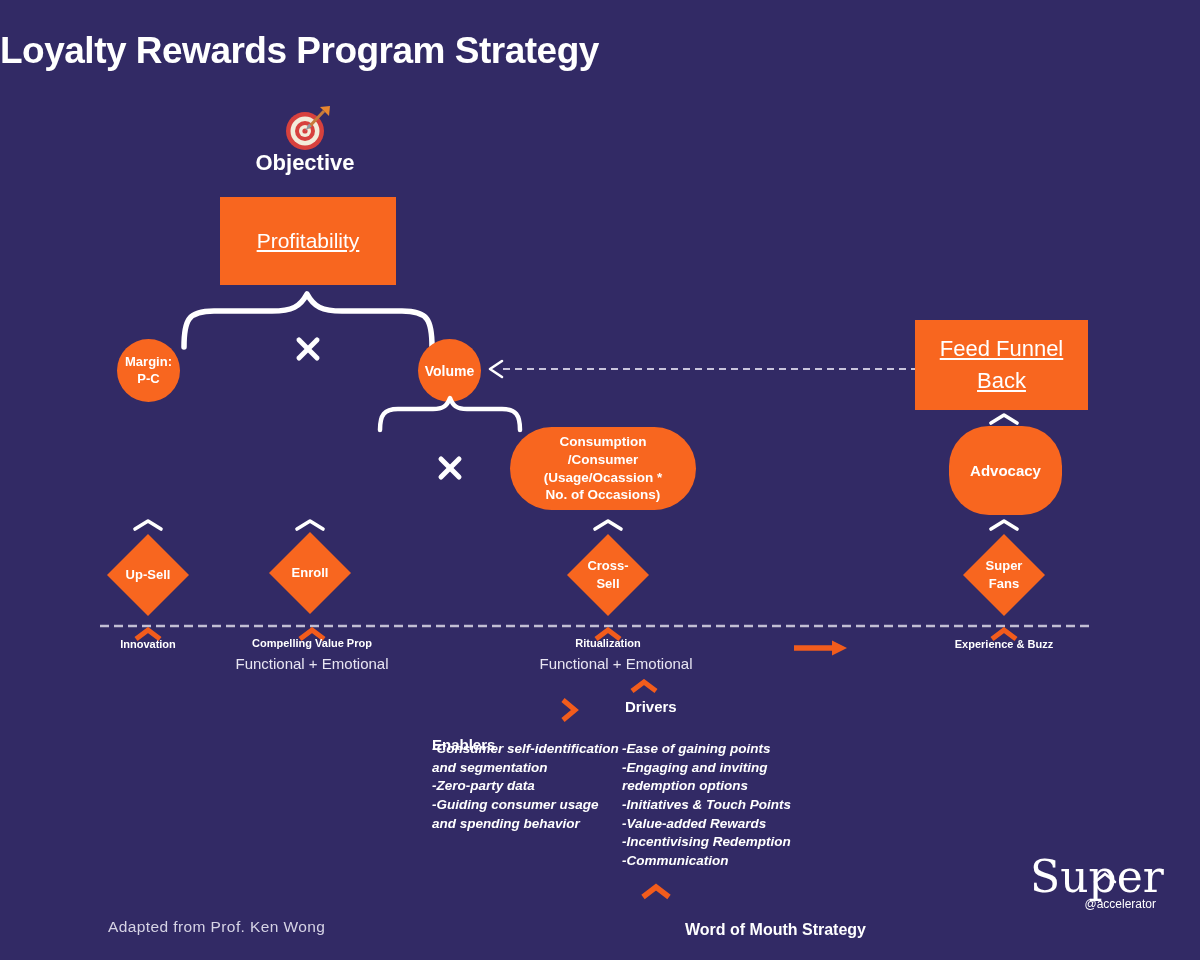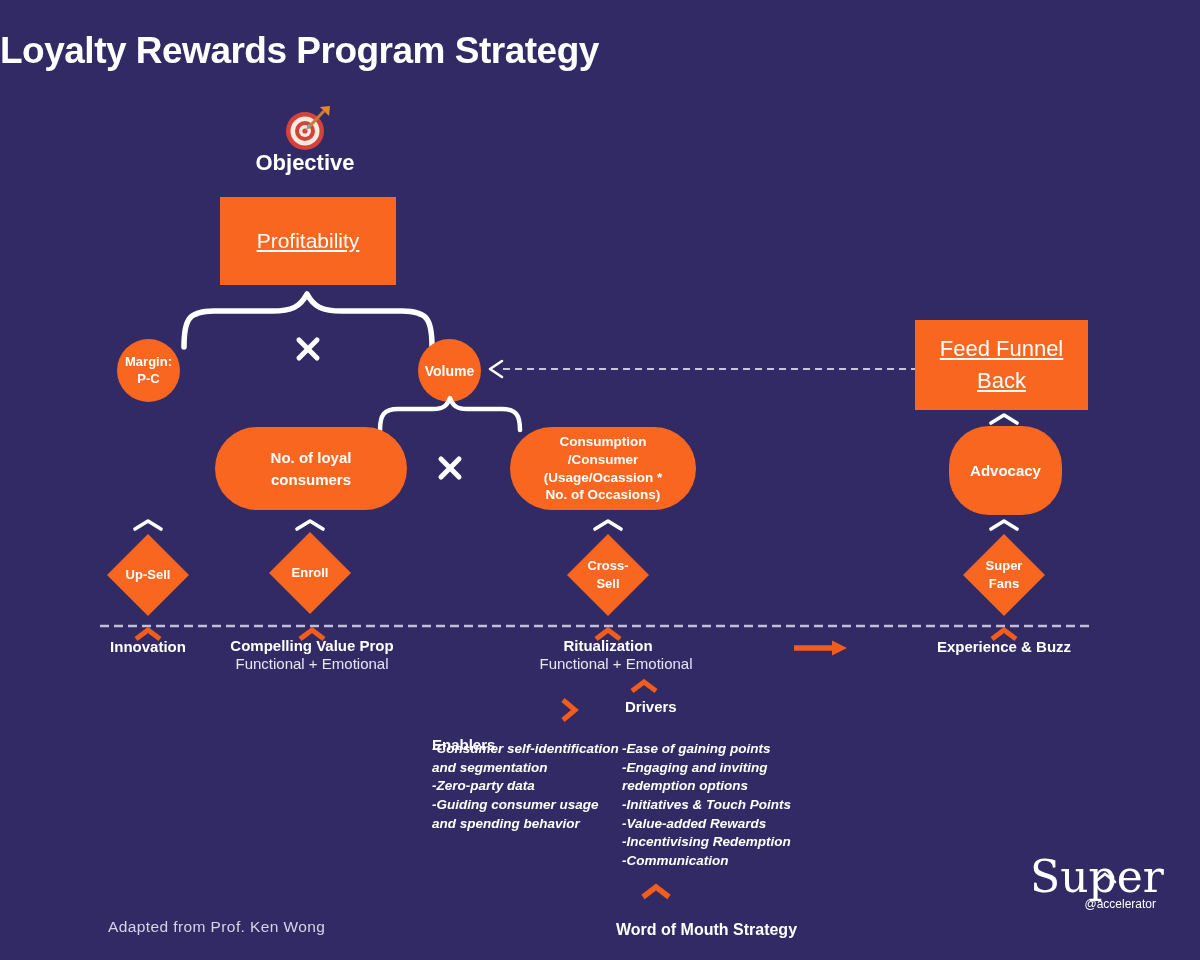--- a/index.html
+++ b/index.html
@@ -14,27 +14,27 @@
   .node-circle{background:#F8661F;border-radius:50%;color:#fff;display:flex;align-items:center;justify-content:center;text-align:center;font-weight:700;}
   .circ-margin{left:117px;top:339px;width:63px;height:63px;font-size:13px;line-height:1.25;white-space:pre-line;}
   .circ-volume{left:418px;top:339px;width:63px;height:63px;font-size:14px;}
   .node-oval{background:#F8661F;border-radius:42px;color:#fff;display:flex;align-items:center;justify-content:center;text-align:center;font-weight:700;white-space:pre-line;}
   .oval-loyal{left:215px;top:427px;width:192px;height:83px;font-size:15px;line-height:1.45;}
   .oval-consumption{left:510px;top:427px;width:186px;height:83px;font-size:13.5px;line-height:1.3;}
   .oval-advocacy{left:949px;top:426px;width:113px;height:89px;font-size:15px;border-radius:40px;}
   .diamond-wrap{width:84px;height:88px;}
   .diamond-shape{position:absolute;left:50%;top:50%;width:58px;height:58px;transform:translate(-50%,-50%) rotate(45deg);background:#F8661F;}
   .diamond-label{position:absolute;left:0;top:0;width:100%;height:100%;display:flex;align-items:center;justify-content:center;text-align:center;color:#fff;font-size:13px;font-weight:700;line-height:1.35;white-space:pre-line;}
-  .foundation-label{color:#fff;font-size:15px;font-weight:700;text-align:center;}
+  .foundation-label{color:#fff;font-size:11px;font-weight:700;text-align:center;}
   .foundation-sub{color:#E8E5F2;font-size:15px;font-weight:400;text-align:center;}
   .section-heading{color:#fff;font-size:15px;font-weight:700;}
   .list{color:#fff;font-size:13.5px;font-weight:700;font-style:italic;line-height:1.38;}
   .list div{margin:0;}
   .credit{color:#D6D3E5;font-size:15.5px;letter-spacing:0.4px;}
-  .wom{color:#fff;font-size:16px;font-weight:700;text-align:left;}
+  .wom{color:#fff;font-size:16px;font-weight:700;text-align:right;}
   .logo{width:130px;text-align:center;color:#fff;}
   .logo-word{font-family:"DejaVu Serif",serif;font-size:44px;line-height:1;position:relative;display:inline-block;}
   .logo-roof{position:absolute;left:47%;top:-8px;}
   .logo-sub{font-size:12px;text-align:right;margin-top:-2px;padding-right:4px;}
 </style>
 </head>
 <body>
 
 <div class="stage">
 
@@ -82,22 +82,20 @@
 
   <div class="abs node-box box-feed">Feed Funnel
 Back</div>
 
   <div class="abs" style="left:375px;top:393px;">
     <svg width="150" height="40" viewBox="0 0 150 40">
       <path d="M 5 37 C 5 22, 9 16, 23 16 L 58 16 C 68 16, 72 13, 75 5 C 78 13, 82 16, 92 16 L 127 16 C 141 16, 145 22, 145 37" fill="none" stroke="#fff" stroke-width="4.5" stroke-linecap="round" stroke-linejoin="round"></path>
     </svg>
   </div>
 
-  <div class="abs node-oval oval-loyal">No. of loyal
-consumers</div>
   <div class="abs" style="left:436px;top:454px;">
     <svg width="28" height="28" viewBox="0 0 28 28">
       <line x1="5" y1="5" x2="23" y2="23" stroke="#fff" stroke-width="5" stroke-linecap="round"></line>
       <line x1="23" y1="5" x2="5" y2="23" stroke="#fff" stroke-width="5" stroke-linecap="round"></line>
     </svg>
   </div>
   <div class="abs node-oval oval-consumption">Consumption
 /Consumer
 (Usage/Ocassion *
 No. of Occasions)</div>

